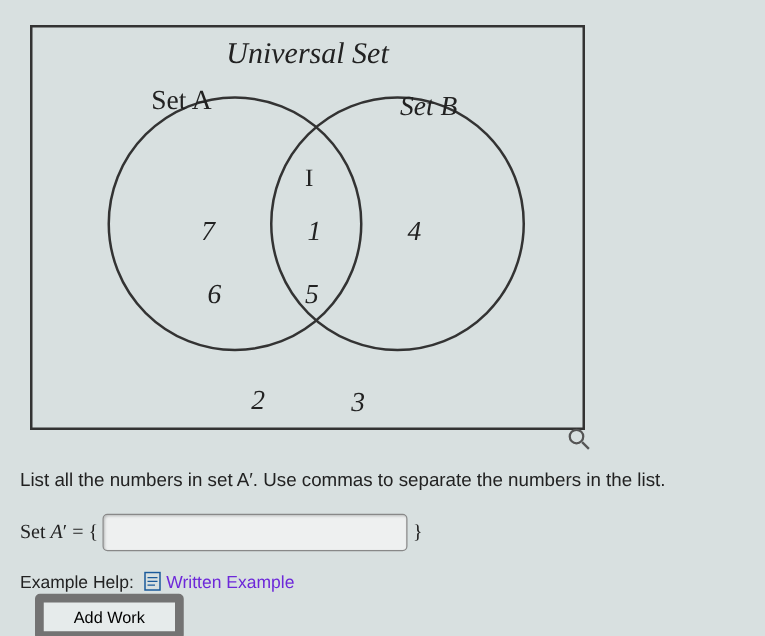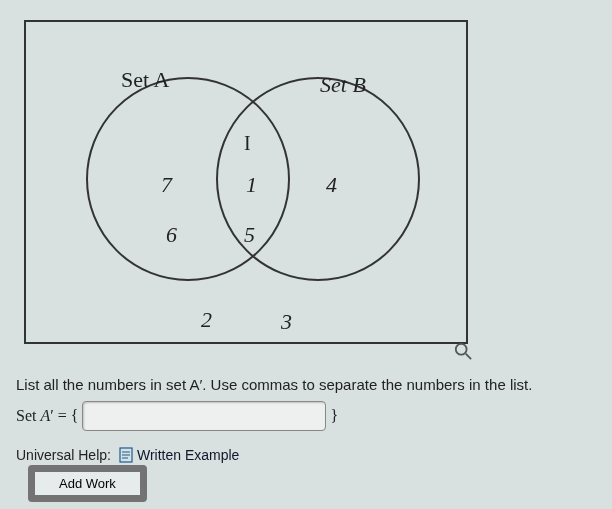--- a/index.html
+++ b/index.html
@@ -53,21 +53,21 @@
     left: 438px;
     top: -2px;
     width: 18px; height:18px;
   }
   .instruction {
     margin-top: 14px;
     font-family: Verdana, Arial, sans-serif;
     font-size: 15px;
   }
   .seteq {
-    margin-top: 8px;
+    margin-top: 18px;
     font-family: Georgia, 'Times New Roman', serif;
     font-size: 16px;
     display: flex;
     align-items: center;
     gap: 4px;
   }
   .prime-label { font-style: normal; }
   .prime-label .A { font-style: italic; }
   .answer-input {
     width: 230px;
@@ -81,21 +81,21 @@
   }
   .help-row {
     margin-top: 16px;
     font-family: Verdana, Arial, sans-serif;
     font-size: 14px;
     display: flex;
     align-items: center;
     gap: 8px;
   }
   .help-link {
-    color: #0f172a;
+    color: #6d28d9;
     cursor: pointer;
     display: inline-flex;
     align-items: center;
     gap: 4px;
   }
   .doc-icon {
     width: 14px; height: 16px;
     display: inline-block;
   }
   .addwork-btn {
@@ -109,20 +109,21 @@
     background: #e6ebeb;
     cursor: pointer;
   }
 </style>
 </head>
 <body>
 
 
 
 <div class="venn-box">
+  <div class="title">Universal Set</div>
   <div class="circle circleA"></div>
   <div class="circle circleB"></div>
   <div class="setlabelA">Set A</div>
   <div class="setlabelB">Set B</div>
 
   <div class="num n7">7</div>
   <div class="num n6">6</div>
 
   <div class="cursor">I</div>
   <div class="num n1">1</div>
@@ -147,21 +148,21 @@
 
 <div class="seteq">
   <span class="prime-label">
     <span>Set </span><span class="A">A</span>′<span> = {</span>
   </span>
   <input class="answer-input" type="text" placeholder="" style="">
   <span>}</span>
 </div>
 
 <div class="help-row">
-  <span>Universal Help:</span>
+  <span>Example Help:</span>
   <span class="help-link">
     <span class="doc-icon">
       <svg viewBox="0 0 14 16" width="14" height="16">
         <rect x="1" y="1" width="12" height="14" fill="none" stroke="#1a5a9a" stroke-width="1.2"></rect>
         <line x1="3" y1="5" x2="11" y2="5" stroke="#1a5a9a" stroke-width="1"></line>
         <line x1="3" y1="8" x2="11" y2="8" stroke="#1a5a9a" stroke-width="1"></line>
         <line x1="3" y1="11" x2="9" y2="11" stroke="#1a5a9a" stroke-width="1"></line>
       </svg>
     </span>
     <span>Written Example</span>

